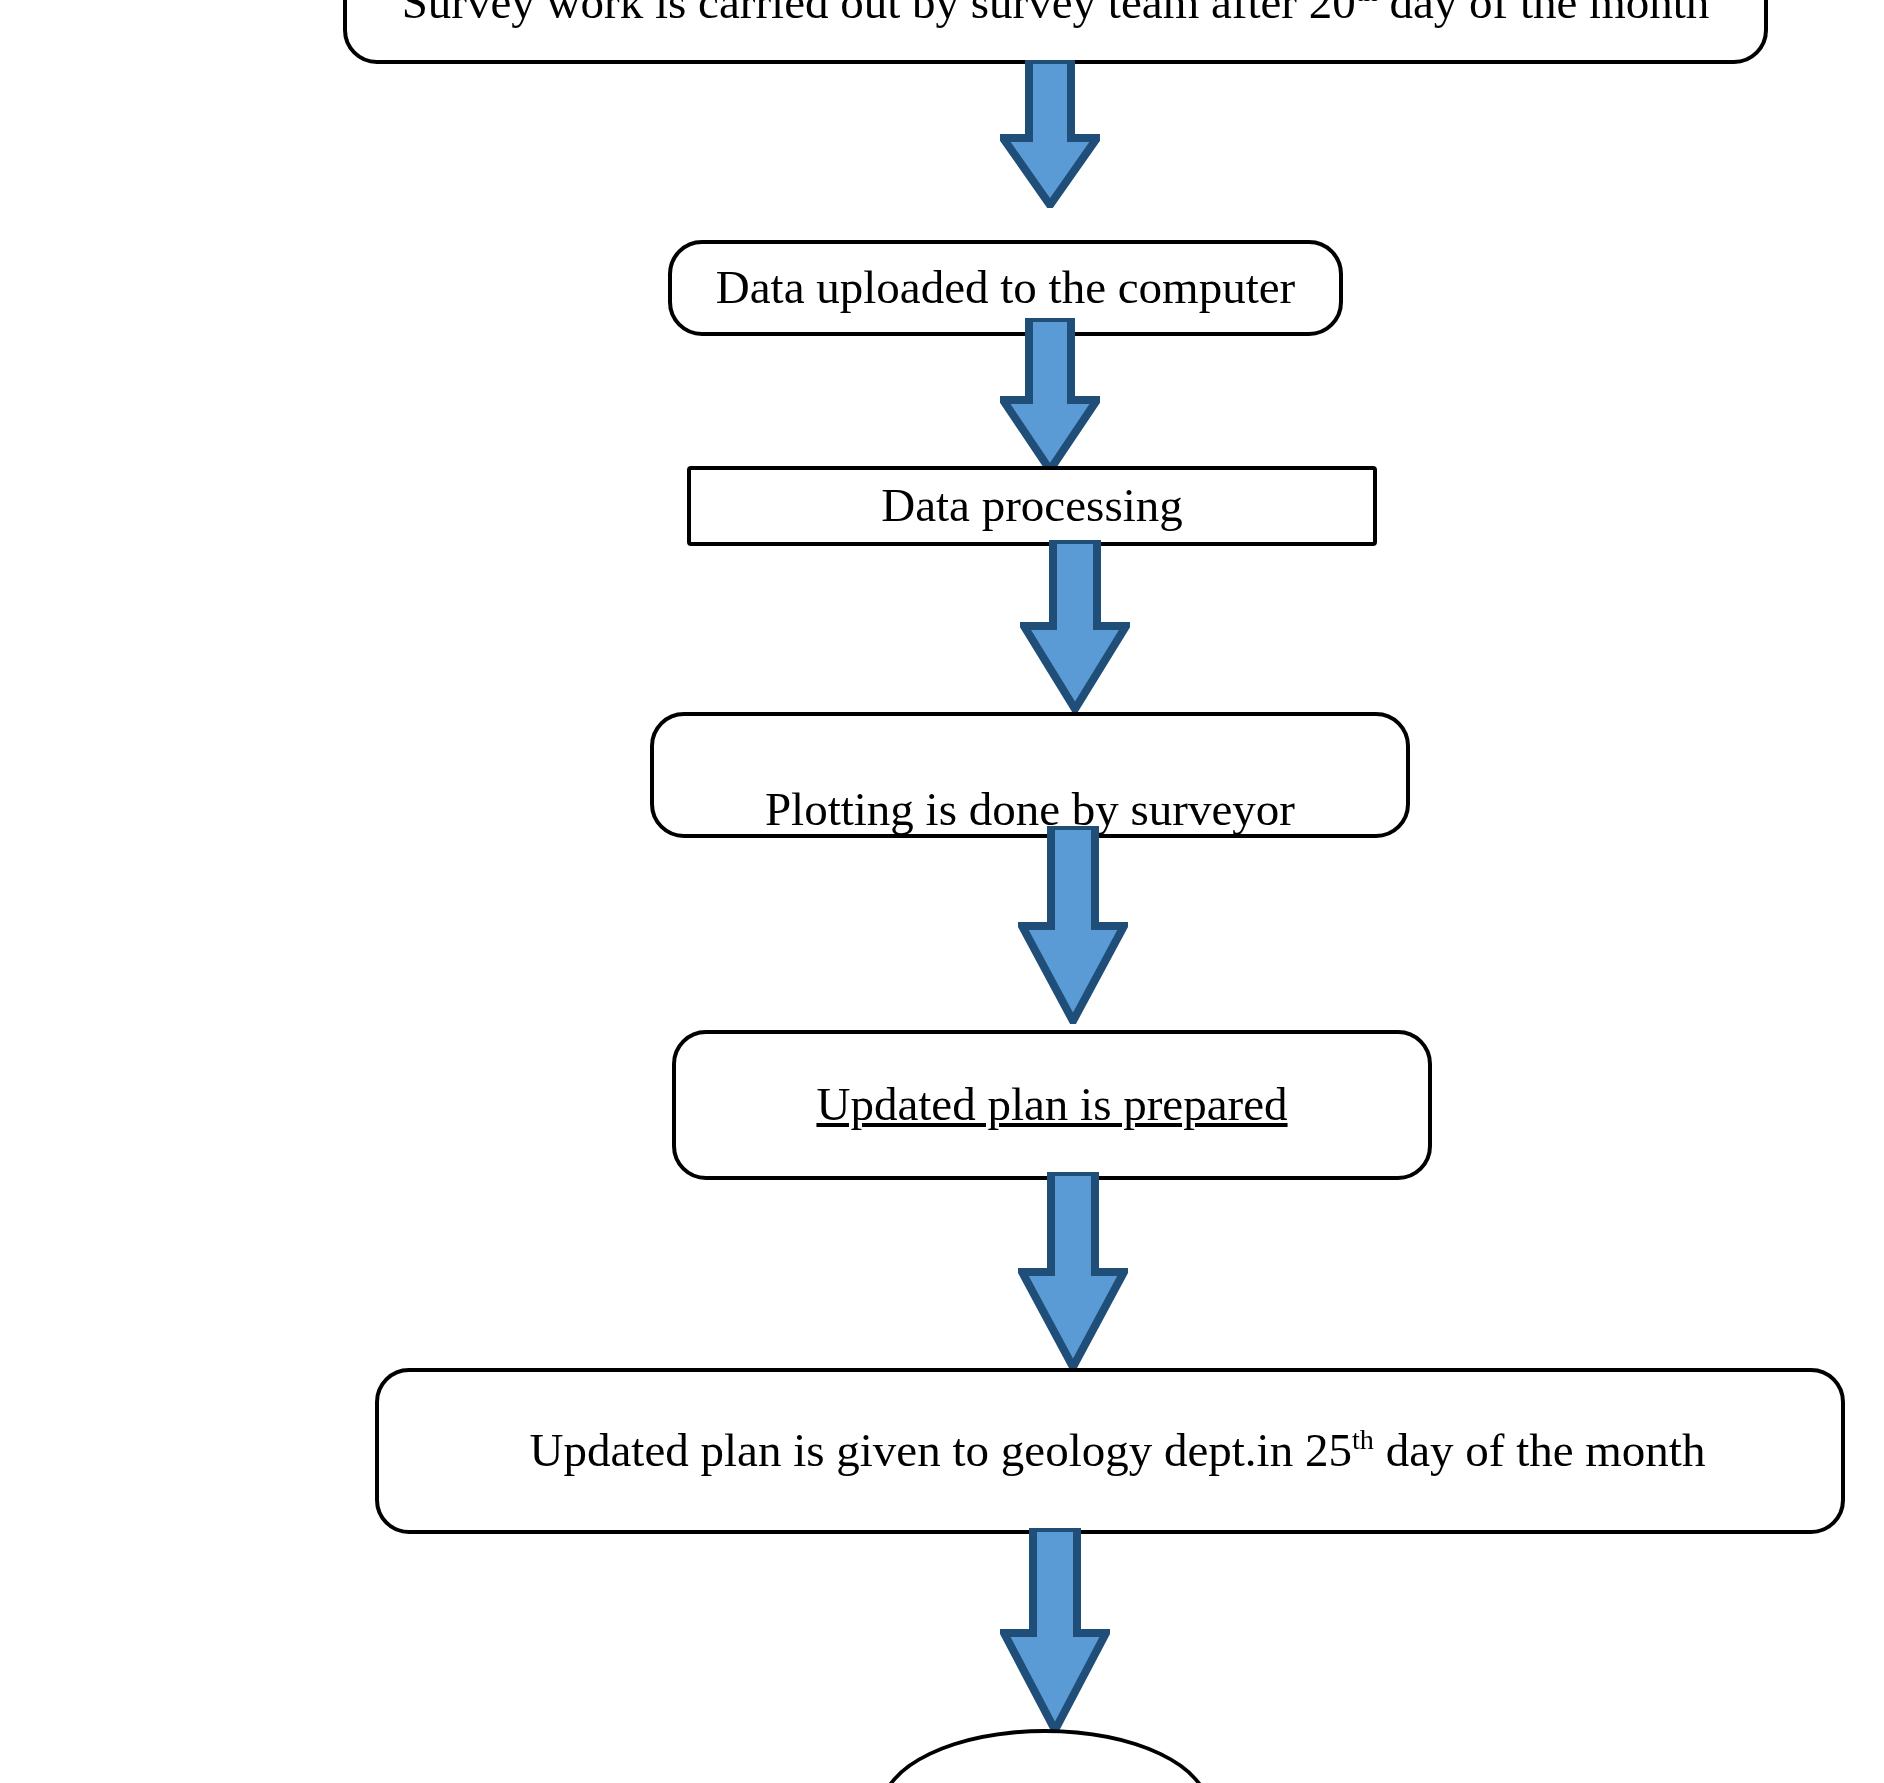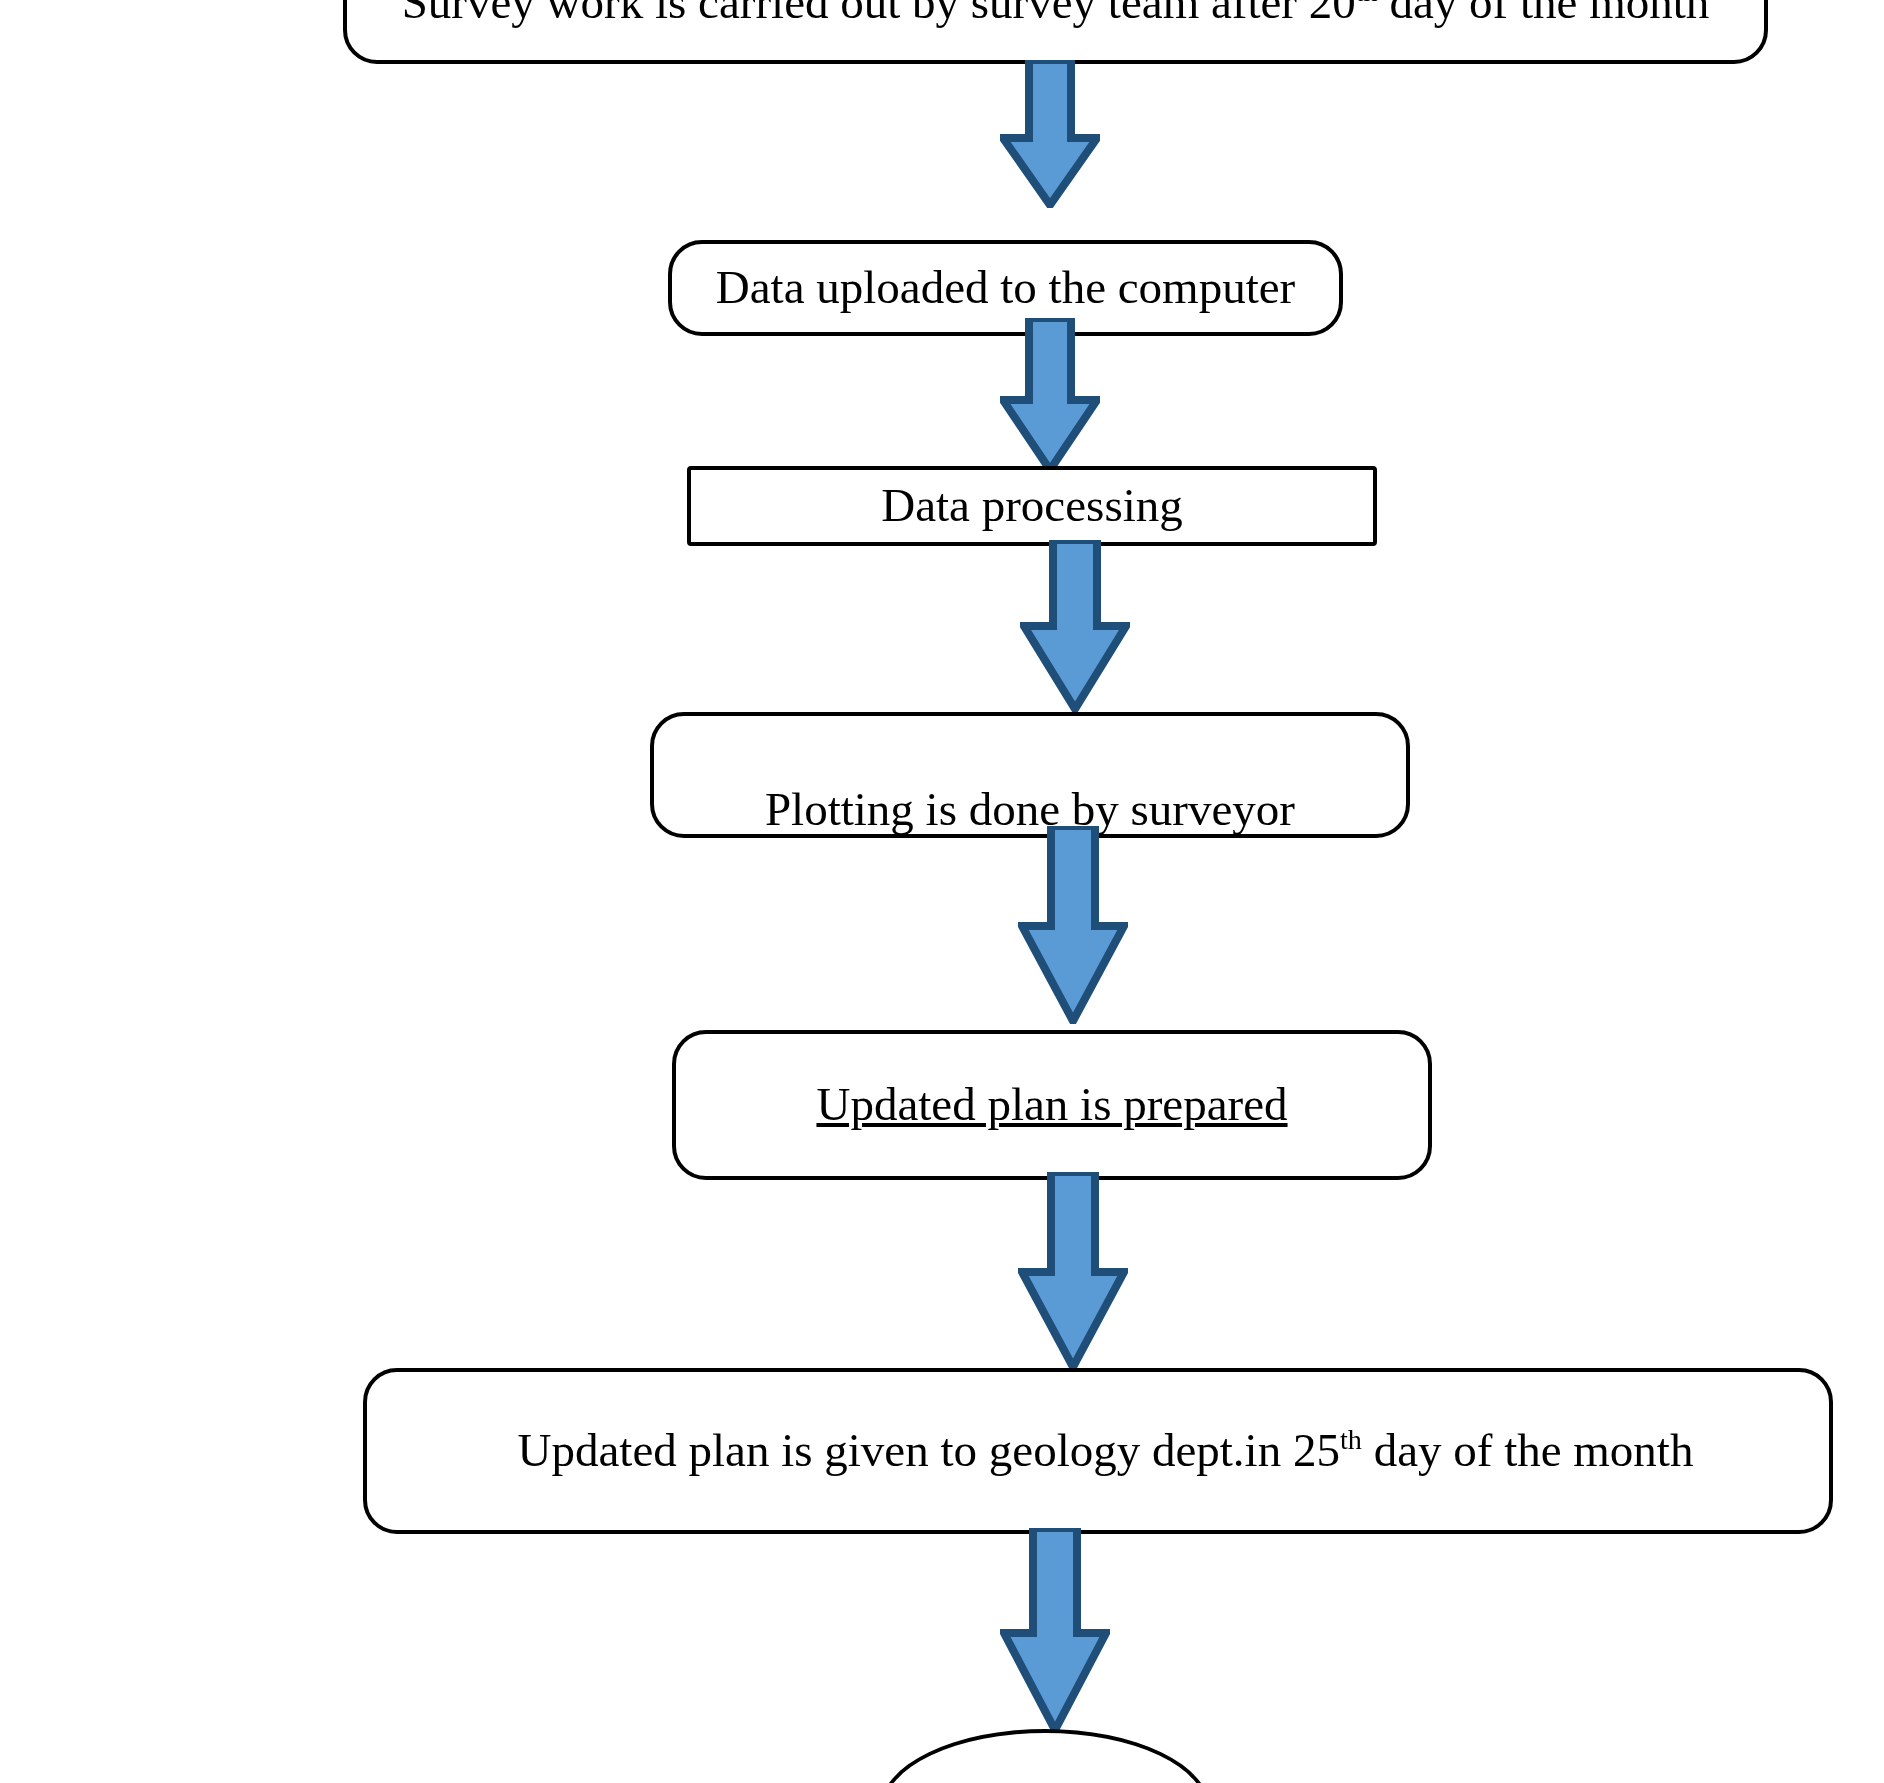--- a/index.html
+++ b/index.html
@@ -103,21 +103,21 @@
   <div class="node rounded vcenter" style="left:672px; top:1030px; width:760px; height:150px; font-size:47px;text-decoration:underline;">
     <span class="label">Updated plan is prepared</span>
   </div>
 
   <div class="arrow" style="left:1018px; top:1172px; width:110px; height:198px;">
     <svg width="110" height="198" viewBox="0 0 110 198" aria-hidden="true">
       <polygon points="33,0 77,0 77,100 106,100 55,195 4,100 33,100" fill="#5B9BD5" stroke="#1F4E79" stroke-width="8" stroke-linejoin="miter"></polygon>
     </svg>
   </div>
 
-  <div class="node rounded vcenter" style="left:363px; top:1368px; width:1470px; height:166px; font-size:47px;padding-left:15px;">
+  <div class="node rounded vcenter" style="left:375px; top:1368px; width:1470px; height:166px; font-size:47px;padding-left:15px;">
     <span class="label"><span>Updated plan is given to geology dept.in 25</span><sup>th</sup><span> day of the month</span></span>
   </div>
 
   <div class="arrow" style="left:1000px; top:1528px; width:110px; height:205px;">
     <svg width="110" height="205" viewBox="0 0 110 205" aria-hidden="true">
       <polygon points="33,0 77,0 77,105 106,105 55,202 4,105 33,105" fill="#5B9BD5" stroke="#1F4E79" stroke-width="8" stroke-linejoin="miter"></polygon>
     </svg>
   </div>
 
   <div class="node oval" style="left:880px; top:1729px; width:330px; height:160px; font-size:47px; border-width:4px;">

